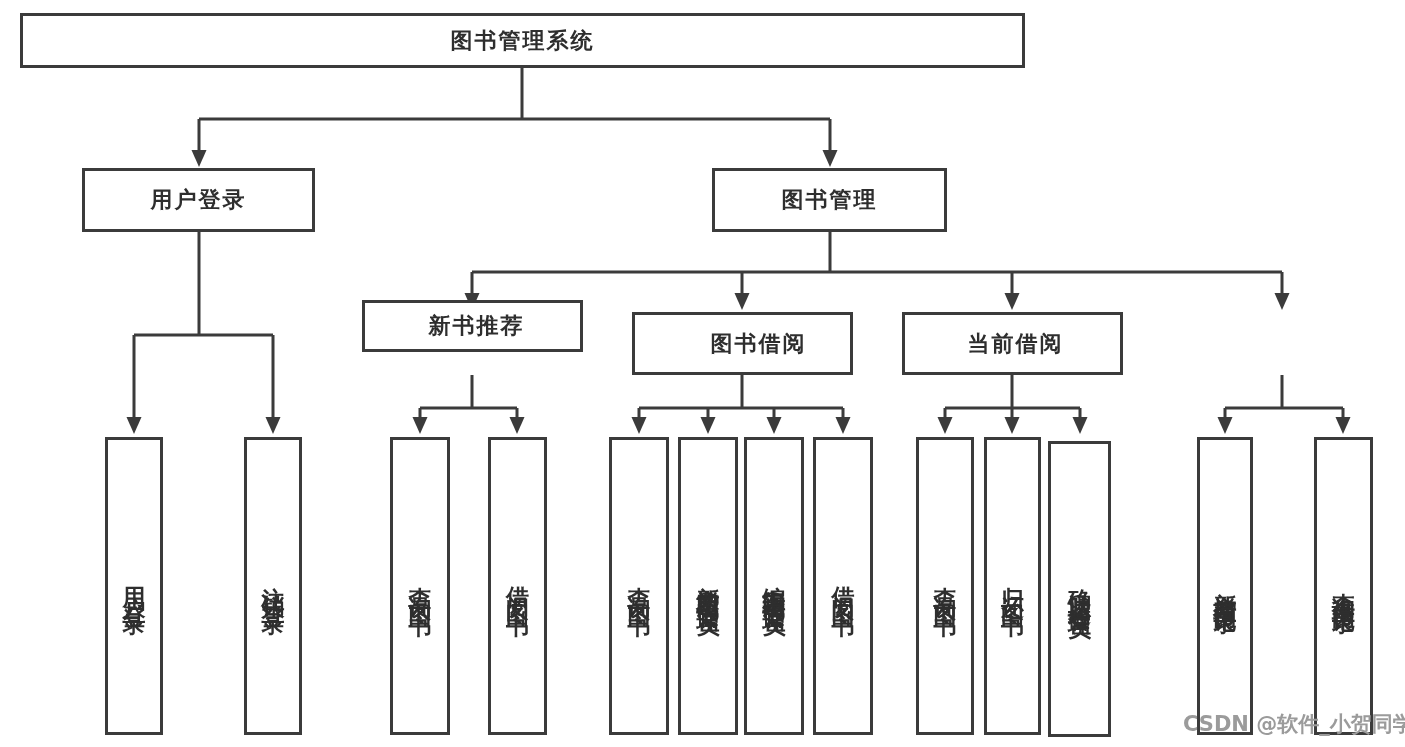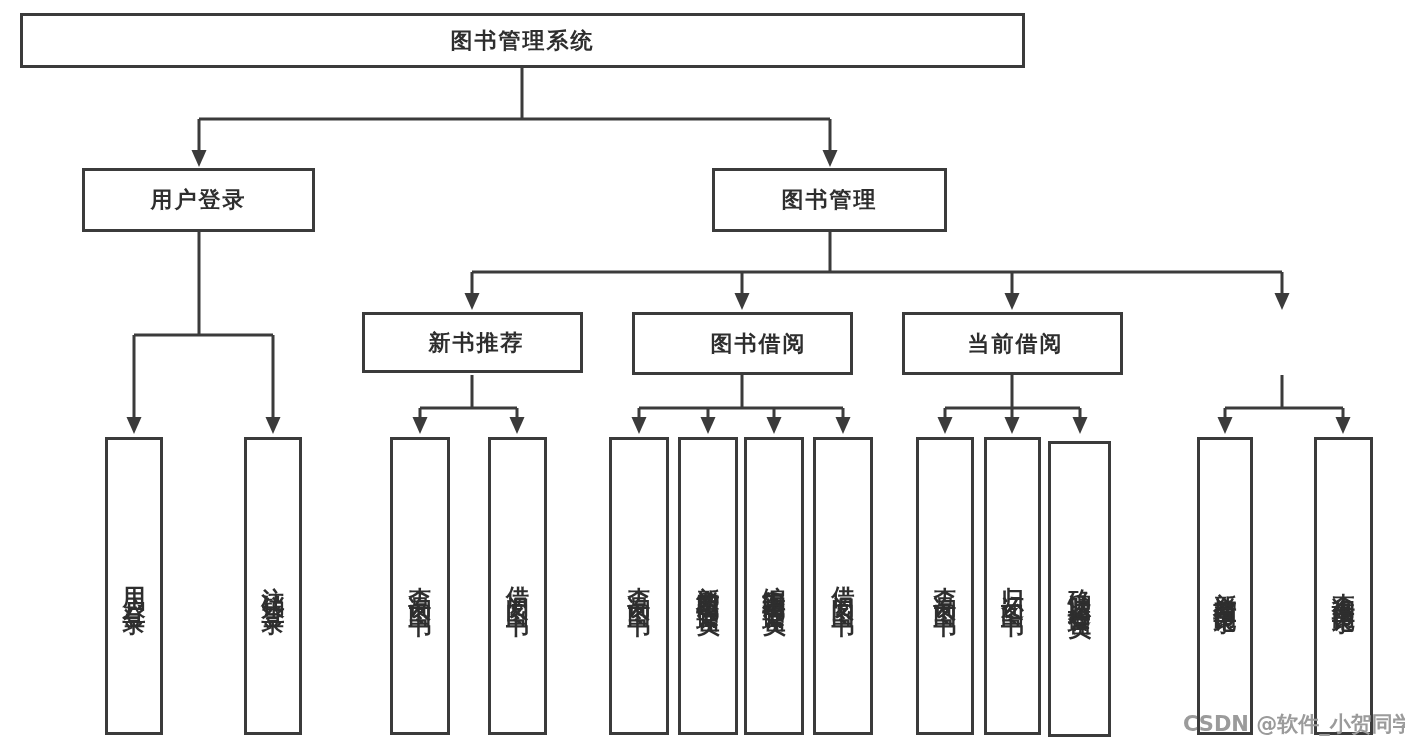--- a/index.html
+++ b/index.html
@@ -93,21 +93,21 @@
       <polygon points="1217.5,417 1232.5,417 1225,434"></polygon>
       <polygon points="1335.5,417 1350.5,417 1343,434"></polygon>
     </g>
   </svg>
 
   <div class="node hbox" style="left:20px;top:13px;width:1005px;height:55px;">图书管理系统</div>
 
   <div class="node hbox" style="left:82px;top:168px;width:233px;height:64px;">用户登录</div>
   <div class="node hbox" style="left:712px;top:168px;width:235px;height:64px;">图书管理</div>
 
-  <div class="node hbox" style="left:362px;top:312px;width:221px;height:61px;padding-left:8px;">新书推荐</div>
+  <div class="node hbox" style="left:362px;top:300px;width:221px;height:52px;padding-left:8px;">新书推荐</div>
   <div class="node hbox" style="left:632px;top:312px;width:221px;height:63px;padding-left:32px;">图书借阅</div>
   <div class="node hbox" style="left:902px;top:312px;width:221px;height:63px;padding-left:6px;">当前借阅</div>
 
   <div class="node vbox" style="left:105px;top:437px;width:58px;height:298px;">
     <span>用户登录</span>
   </div>
   <div class="node vbox" style="left:244px;top:437px;width:58px;height:298px;">
     <span>注销登录</span>
   </div>
 

